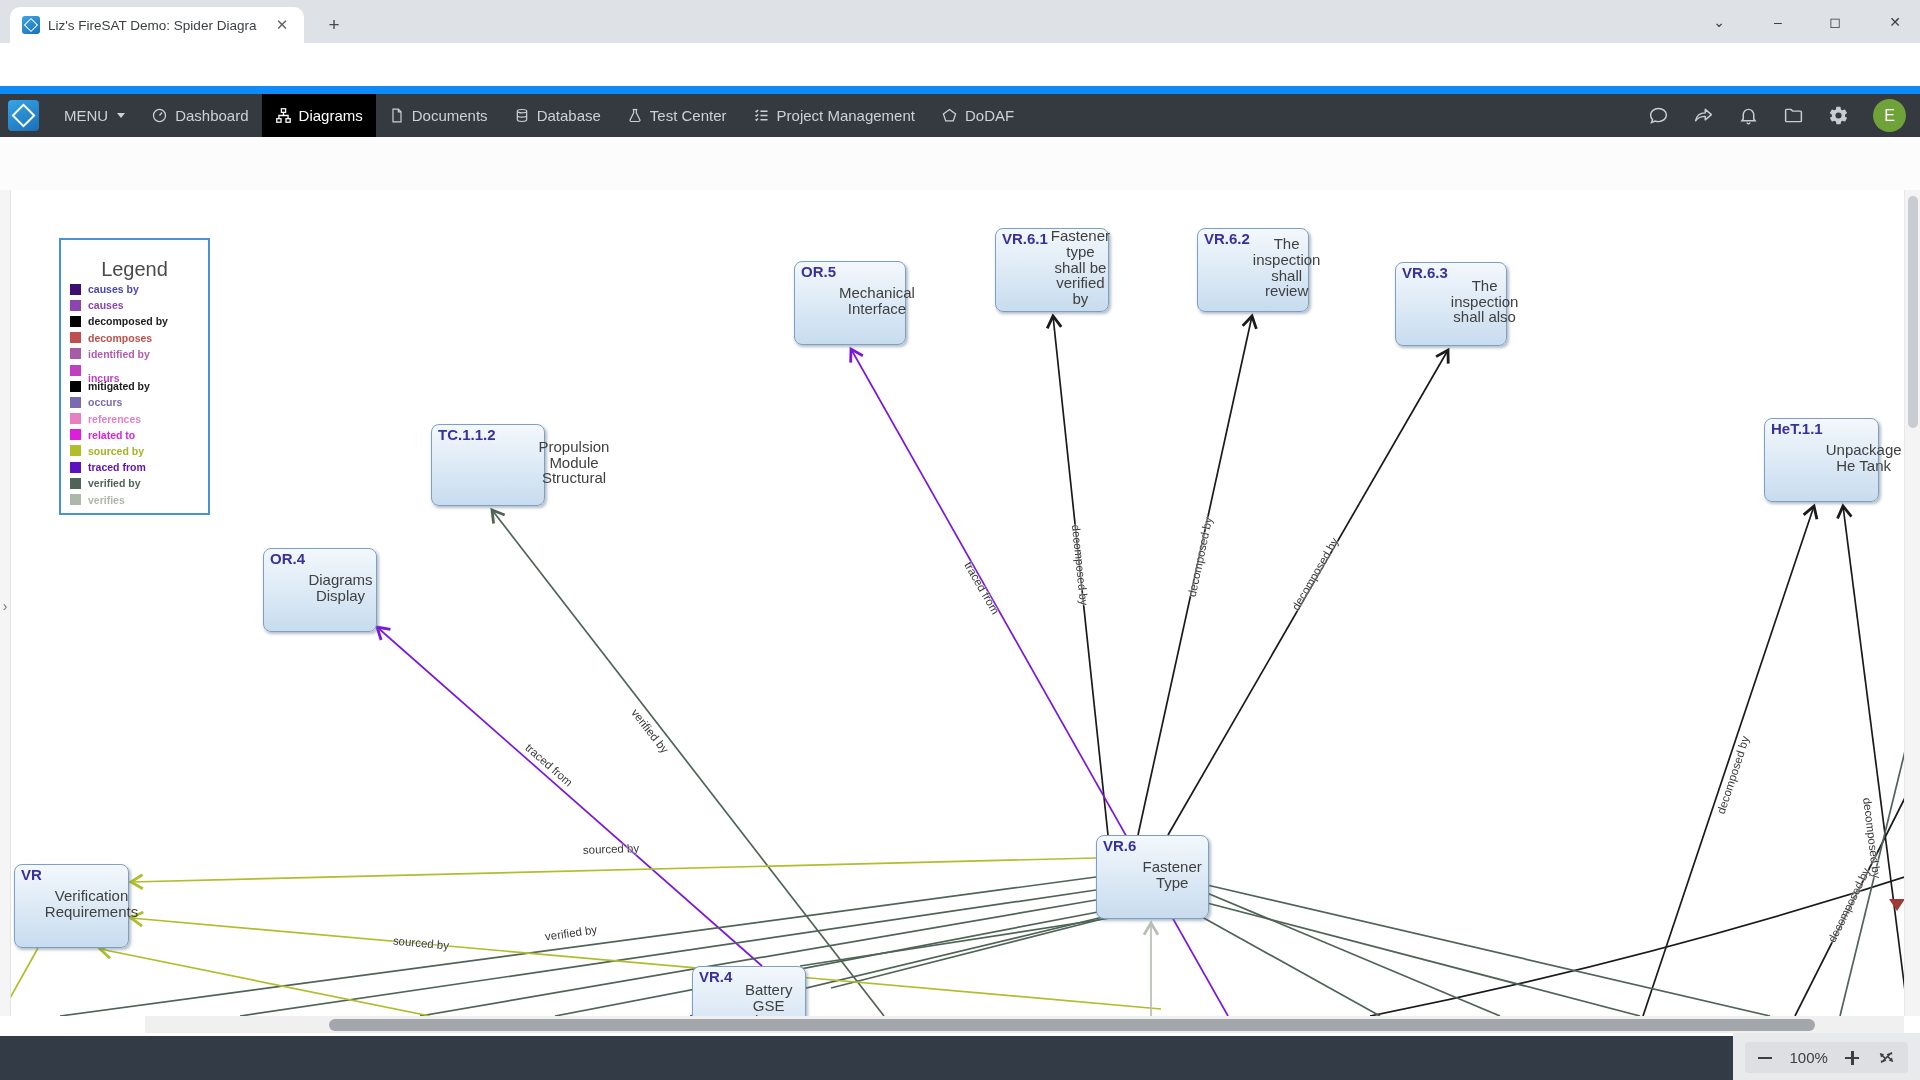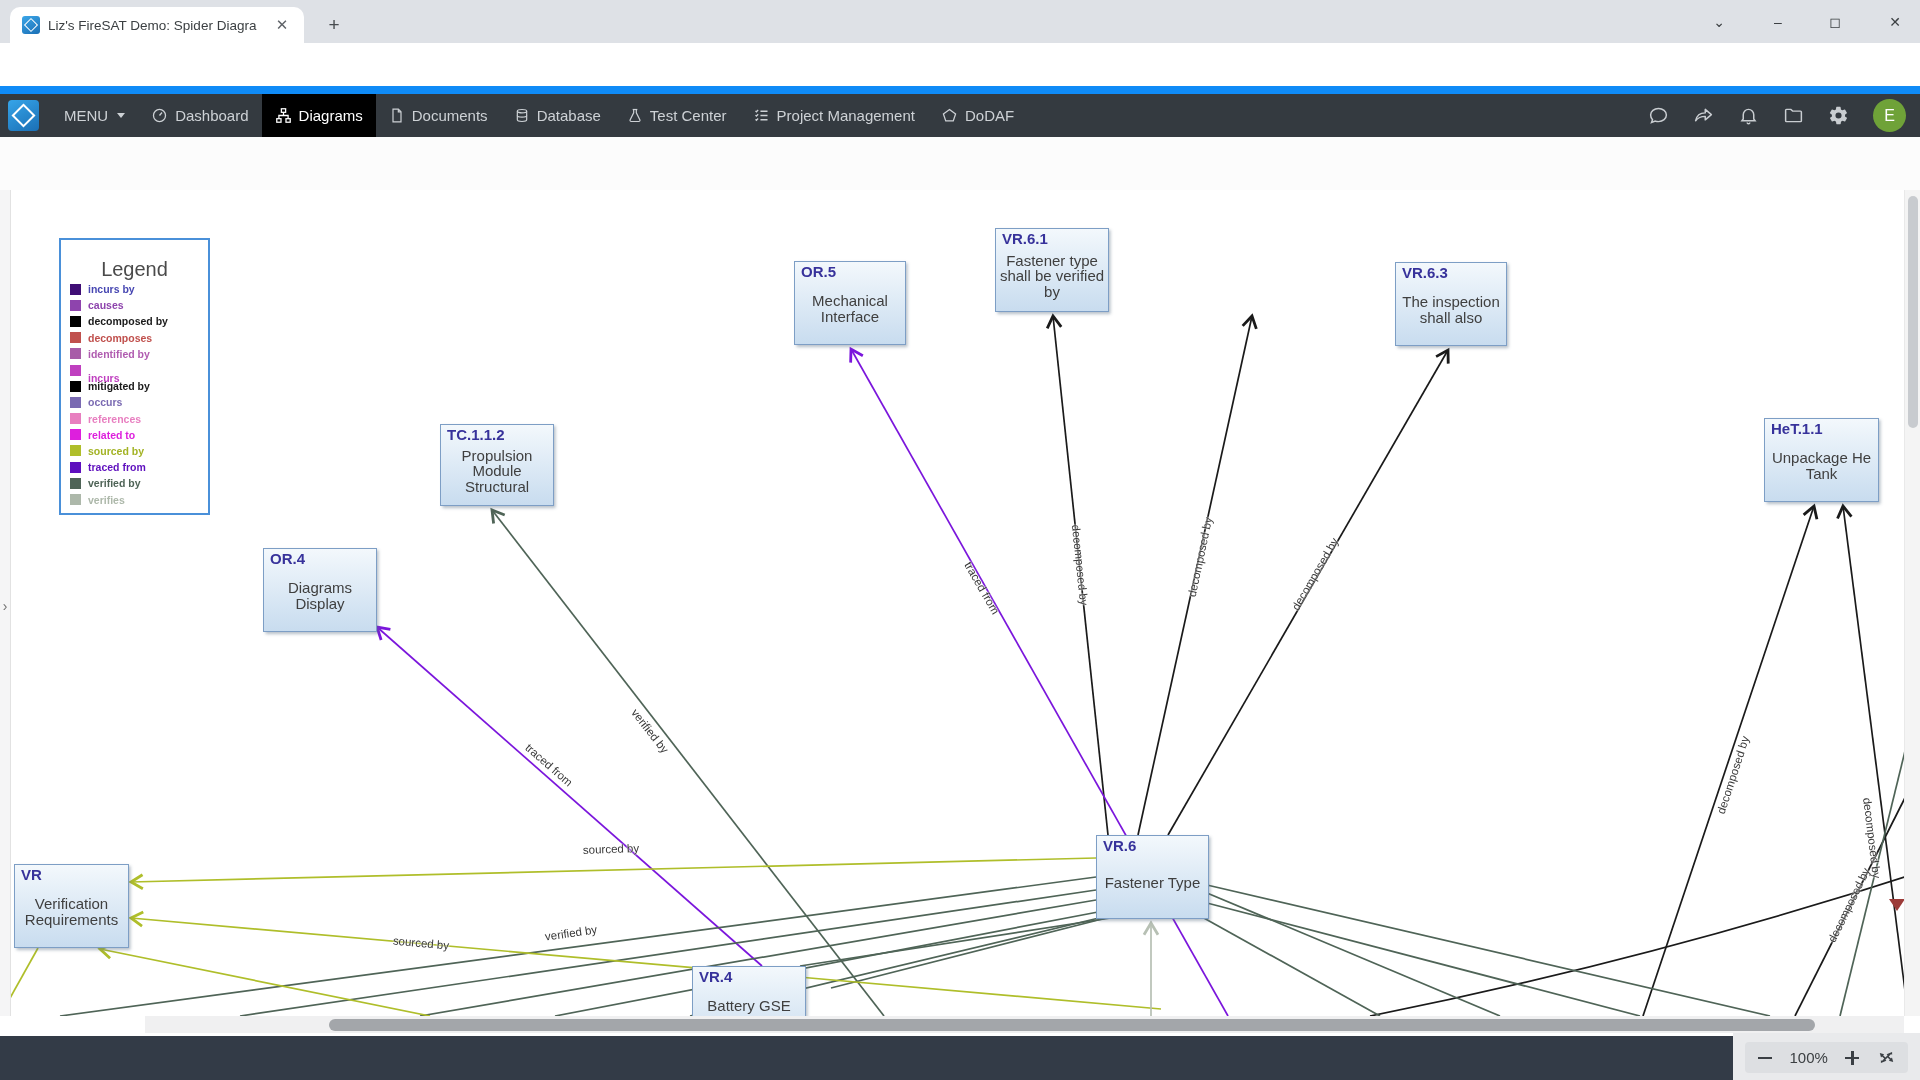--- a/index.html
+++ b/index.html
@@ -43,23 +43,23 @@
   #level-btn{left:1768px;top:155px;width:86px;height:31px;background:#4C9FF8;border-radius:5px;color:#fff;
              display:flex;align-items:center;justify-content:center;gap:7px;font-size:15px;cursor:pointer}
   #level-badge{background:#fff;color:#444;border-radius:9px;min-width:22px;height:18px;font-size:12.5px;display:flex;align-items:center;justify-content:center;font-weight:bold}
   #wrench-btn{left:1861px;top:155px;width:47px;height:31px;background:#E4E6E9;border-radius:5px;display:flex;align-items:center;justify-content:center;gap:4px;cursor:pointer}
   #wrench-btn .caret{border-top-color:#24292E}
   
   #canvas{left:0;top:190px;width:1920px;height:826px;background:#fff;overflow:hidden}
   #edge-svg{position:absolute;left:0;top:0;z-index:1}
   .edge-label{position:absolute;z-index:2;font-size:11.5px;color:#3A3A3A;white-space:nowrap;
               text-shadow:0 0 2px #fff,0 0 2px #fff;}
-  .node{position:absolute;z-index:3;border:1.5px solid #7D9EC5;border-radius:0;
+  .node{position:absolute;z-index:3;border:1.5px solid #7D9EC5;border-radius:8px;
         background:linear-gradient(#F3F8FC,#C8DCEF);box-shadow:1.5px 2px 3px rgba(90,110,130,.45);
-        display:flex;flex-direction:column;cursor:pointer}
+        display:flex;flex-direction:row;cursor:pointer}
   .node-id{font-weight:bold;font-size:15px;color:#37329B;margin:2px 0 0 6px;line-height:1.05}
   .node-body{flex:1;display:flex;align-items:center;justify-content:center;text-align:center;
              font-size:15px;line-height:1.06;color:#3F3F3F;padding:0 3px 5px 3px}
   #legend{left:59px;top:48px;width:147px;background:#fff;border:2px solid #4A90D9;z-index:6;padding-bottom:5px}
   #legend-title{text-align:center;font-size:20px;color:#4A4A4A;margin-top:18px}
   .legend-row{display:flex;align-items:center;gap:7px;padding:0 0 0 9px;height:16.2px}
   .legend-swatch{width:11px;height:11px;flex:none}
   .legend-label{font-size:10.5px;font-weight:bold;white-space:nowrap}
   #left-strip{left:0;top:0;width:10px;height:826px;background:#F5F5F6;border-right:1px solid #E2E2E2;z-index:5}
   #strip-chev{left:0;top:405px;width:10px;height:22px;color:#707070;font-size:14px;z-index:6;cursor:pointer;line-height:22px;text-align:center}
@@ -273,21 +273,21 @@
       <line x1="38" y1="758" x2="0" y2="826" stroke="#AFBE2A" stroke-width="1.7"></line>
       <line x1="1151" y1="826" x2="1151" y2="733" stroke="#B7C0B4" stroke-width="1.7" marker-end="url(#arr-light)"></line>
     </svg>
   <div id="left-strip" class="abs"></div>
   <div id="strip-chev" class="abs"></div>
   <div id="legend" class="abs">
     <div id="legend-title">Legend</div>
     <div id="legend-items">
         <div class="legend-row">
           <span class="legend-swatch" style="background: rgb(63, 14, 117);"></span>
-          <span class="legend-label" style="color: rgb(71, 71, 178);">incurs by</span>
+          <span class="legend-label" style="color: rgb(71, 71, 178);">causes by</span>
         </div>
         <div class="legend-row">
           <span class="legend-swatch" style="background: rgb(142, 68, 173);"></span>
           <span class="legend-label" style="color: rgb(142, 68, 173);">causes</span>
         </div>
         <div class="legend-row">
           <span class="legend-swatch" style="background: rgb(0, 0, 0);"></span>
           <span class="legend-label" style="color: rgb(26, 26, 26);">decomposed by</span>
         </div>
         <div class="legend-row">
@@ -353,25 +353,29 @@
     <div class="edge-label" style="left: 1872px; top: 648px; transform: translate(-50%, -50%) rotate(83deg);">decomposed by</div>
     <div class="edge-label" style="left: 1849px; top: 715px; transform: translate(-50%, -50%) rotate(-64deg);">decomposed by</div>
     <div class="node" style="left: 794px; top: 71px; width: 110px; height: 82px;">
       <div class="node-id">OR.5</div>
       <div class="node-body">Mechanical Interface</div>
     </div>
     <div class="node" style="left: 995px; top: 38px; width: 112px; height: 82px;">
       <div class="node-id">VR.6.1</div>
       <div class="node-body">Fastener type shall be verified by</div>
     </div>
+    <div class="node" style="left: 1197px; top: 38px; width: 110px; height: 82px;">
+      <div class="node-id">VR.6.2</div>
+      <div class="node-body">The inspection shall review</div>
+    </div>
     <div class="node" style="left: 1395px; top: 72px; width: 110px; height: 82px;">
       <div class="node-id">VR.6.3</div>
       <div class="node-body">The inspection shall also</div>
     </div>
-    <div class="node" style="left: 440px; top: 234px; width: 112px; height: 80px;">
+    <div class="node" style="left: 431px; top: 234px; width: 112px; height: 80px; gap: 40px;">
       <div class="node-id">TC.1.1.2</div>
       <div class="node-body">Propulsion Module Structural</div>
     </div>
     <div class="node" style="left: 263px; top: 358px; width: 112px; height: 82px;">
       <div class="node-id">OR.4</div>
       <div class="node-body">Diagrams Display</div>
     </div>
     <div class="node" style="left: 1764px; top: 228px; width: 113px; height: 82px;">
       <div class="node-id">HeT.1.1</div>
       <div class="node-body">Unpackage He Tank</div>

